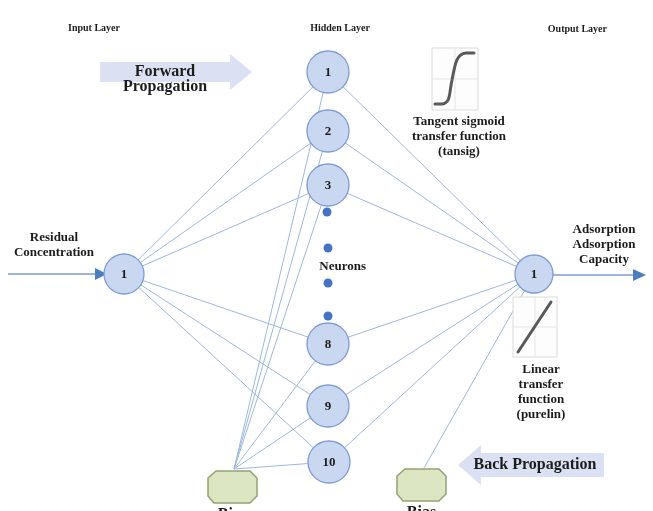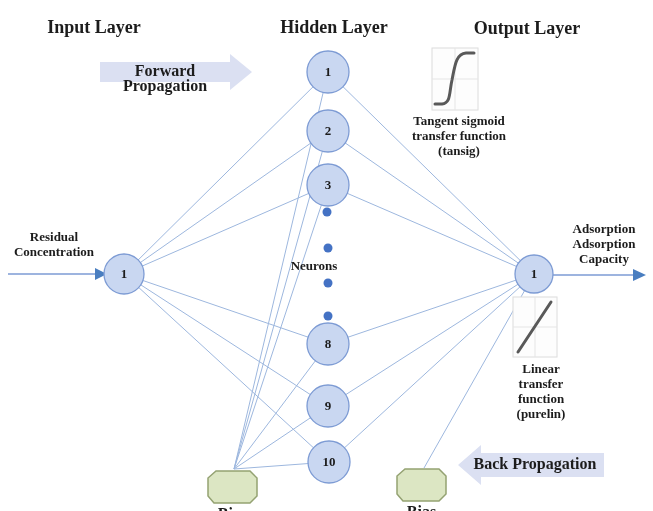--- a/index.html
+++ b/index.html
@@ -6,21 +6,21 @@
   #canvas{
     position:relative;
     width:653px;height:511px;
     background:#ffffff;
     font-family:"Liberation Serif","DejaVu Serif",serif;
     color:#1c1c1c;
     overflow:hidden;
   }
   #wires{position:absolute;left:0;top:0;z-index:0;}
   .txt{position:absolute;z-index:2;font-weight:bold;text-align:center;line-height:15px;}
-  .heading{font-size:18px;}
+  .heading{font-size:10px;}
   .arrow-label{font-size:16px;}
   .side-label{font-size:13px;}
   .fn-label{font-size:13px;line-height:15px;}
   .node-label{
     position:absolute;z-index:2;width:30px;
     font-weight:bold;font-size:13px;text-align:center;
   }
   .bias-label{font-size:16px;margin-top:26px;}
 </style>
 </head>
@@ -108,38 +108,38 @@
 
     <g>
       <rect x="513" y="297" width="44" height="60" fill="#fdfdfd" stroke="#dcdcdc" stroke-width="1"></rect>
       <line x1="535" y1="297" x2="535" y2="357" stroke="#e5e5e5" stroke-width="1"></line>
       <line x1="513" y1="327" x2="557" y2="327" stroke="#e5e5e5" stroke-width="1"></line>
       <line x1="518" y1="352" x2="551" y2="302" stroke="#595959" stroke-width="3" stroke-linecap="round"></line>
     </g>
   </svg>
 
   <div class="txt heading" style="left:38px;top:20px;width:112px;">Input Layer</div>
-  <div class="txt heading" style="left:278px;top:20px;width:112px;">Hidden Layer</div>
-  <div class="txt heading" style="left:468px;top:21px;width:118px;">Output Layer</div>
+  <div class="txt heading" style="left:284px;top:20px;width:112px;">Hidden Layer</div>
+  <div class="txt heading" style="left:489px;top:21px;width:118px;text-align:right;">Output Layer</div>
 
   <div class="txt arrow-label" style="left:98px;top:63px;width:134px;">Forward Propagation</div>
   <div class="txt arrow-label" style="left:473px;top:456px;width:124px;">Back Propagation</div>
 
   <div class="txt side-label" style="left:2px;top:229px;width:104px;font-family:Liberation Serif, serif;">
     <div>Residual</div>
     <div>Concentration</div>
   </div>
 
   <div class="txt fn-label" style="left:556px;top:221px;width:96px;">
     <div>Adsorption</div>
     <div>Adsorption</div>
     <div>Capacity</div>
   </div>
 
-  <div class="txt side-label" style="left:278px;top:258px;width:72px;">Neurons</div>
+  <div class="txt side-label" style="left:294px;top:258px;width:72px;text-align:right;">Neurons</div>
 
   <div class="txt fn-label" style="left:405px;top:113px;width:108px;">
     <div>Tangent sigmoid</div>
     <div>transfer function</div>
     <div>(tansig)</div>
   </div>
 
   <div class="txt fn-label" style="left:495px;top:361px;width:92px;">
     <div>Linear</div>
     <div>transfer</div>

